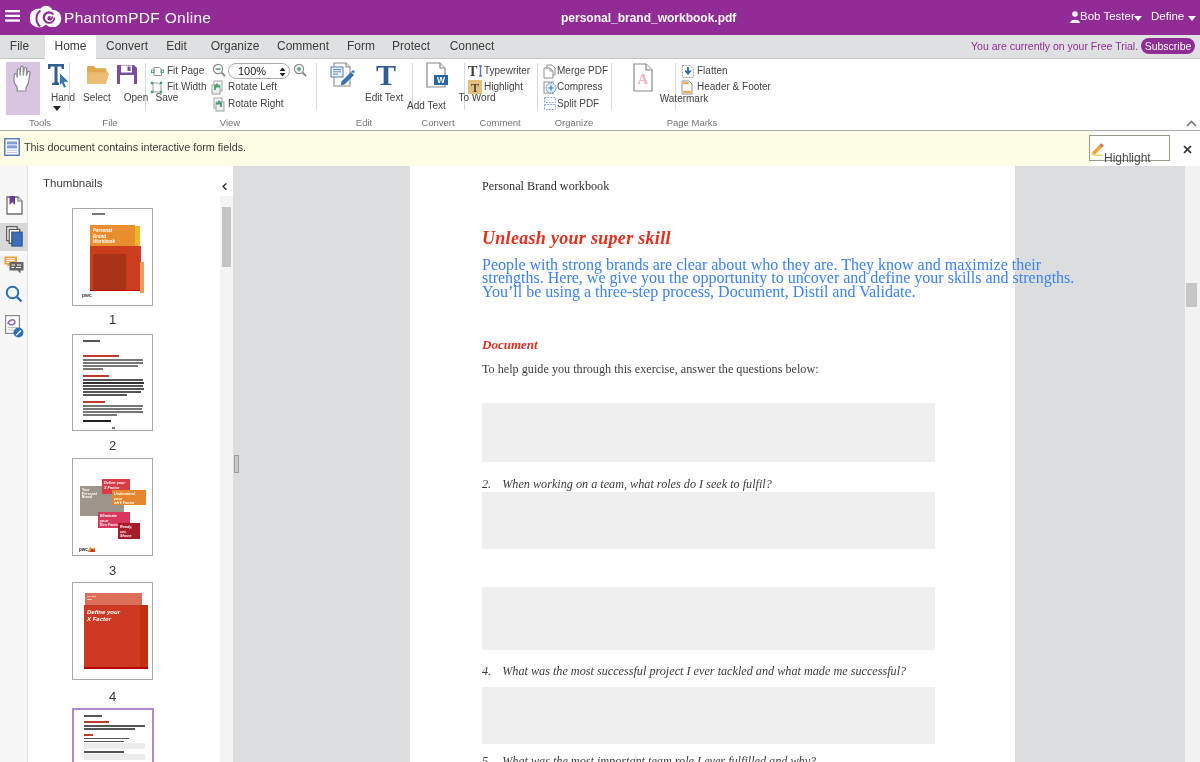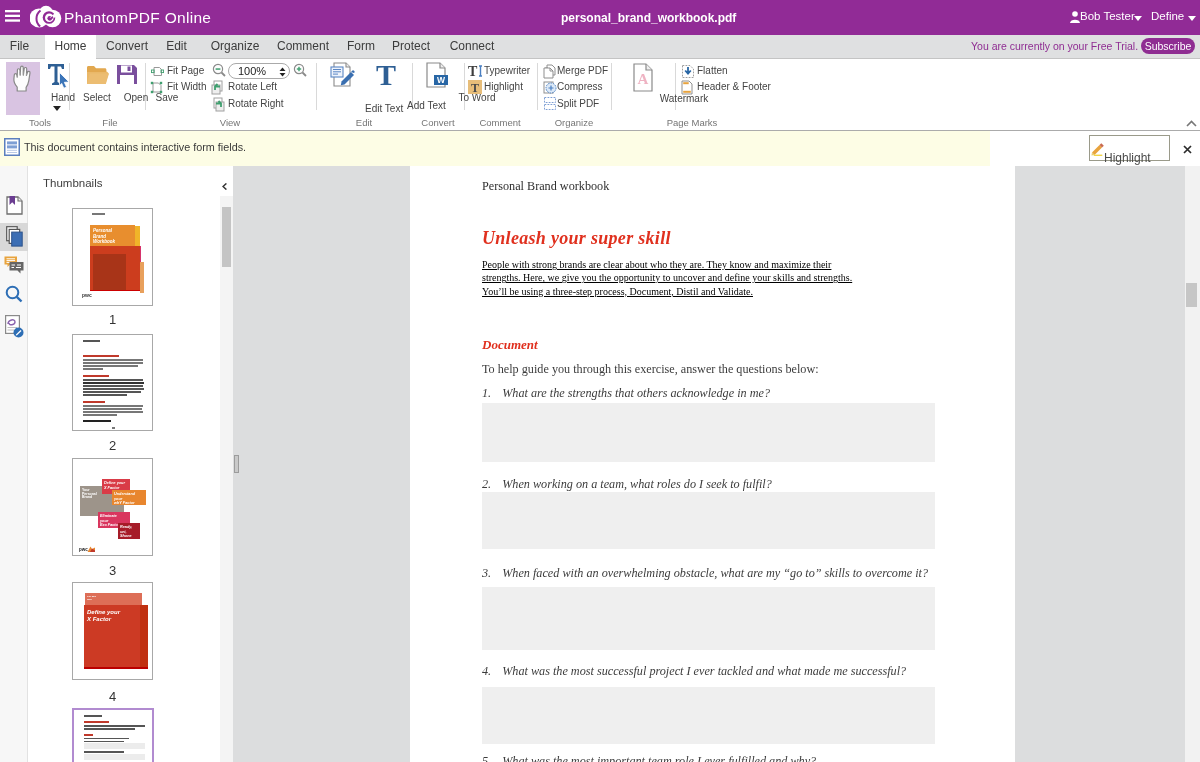--- a/index.html
+++ b/index.html
@@ -19,21 +19,21 @@
 .mtab.active { background:#fff; }
 
 
 #ribbon { position:absolute; left:0; top:59px; width:1200px; height:72px; background:#fff; border-bottom:1px solid #ababab; }
 .rsep { position:absolute; top:4px; height:47px; width:1px; background:#d9d9d9; }
 .glabel { position:absolute; top:58px; font-size:9.5px; color:#757575; text-align:center; width:80px; margin-left:-40px; }
 .rtext { position:absolute; font-size:10px; color:#444; white-space:nowrap; }
 .bigtext { position:absolute; font-size:10px; color:#444; text-align:center; white-space:nowrap;margin-left:40px; }
 
 
-#ybar { position:absolute; left:0; top:131px; width:990px; height:35px; background:#fdfde5; }
+#ybar { position:absolute; left:0; top:131px; width:1092px; height:35px; background:#fdfde5; }
 #ybar .msg { position:absolute; left:24px; top:10px; font-size:10.8px; color:#3a3a3a; }
 #hfbtn { position:absolute; left:1089px; top:4px; width:81px; height:26px; border:1px solid #9a9a8a; font-size:10.5px; color:#4a4a4a; }
 
 
 #content { position:absolute; left:0; top:166px; width:1200px; height:596px; }
 #strip { position:absolute; left:0; top:0; width:28px; height:596px; background:#f7f7f7; border-right:1px solid #e2e2e2; }
 #panel { position:absolute; left:29px; top:0; width:204px; height:596px; background:#fff; }
 #panel h3 { position:absolute; left:14px; top:11px; font-size:11.5px; color:#404040; font-weight:normal; }
 .thumb { position:absolute; left:43px; width:81px; background:#fff; border:1px solid #a8a8a8; overflow:hidden; }
 .tlabel { position:absolute; left:43px; width:81px; text-align:center; font-size:13px; color:#333; }
@@ -41,21 +41,21 @@
 #pthumb { position:absolute; left:193px; top:41px; width:9px; height:60px; background:#c4c4c4; }
 #docarea { position:absolute; left:233px; top:0; width:952px; height:596px; background:#dcddde; overflow:hidden; }
 #rtrack { position:absolute; left:1185px; top:0; width:15px; height:596px; background:#f2f2f2; }
 #rthumb { position:absolute; left:1186px; top:117px; width:11px; height:24px; background:#c6c6c6; }
 #lthumb { position:absolute; left:1px; top:289px; width:5px; height:18px; background:#c9c9c9; border:1px solid #9c9c9c; }
 
 
 #page { position:absolute; left:177px; top:0; width:605px; height:596px; background:#fff; font-family:"Liberation Serif", serif; }
 #page .t1 { position:absolute; left:72px; top:13px; font-size:12.2px; color:#2e2e2e; }
 #page h1 { position:absolute; left:72px; top:62px; font-size:18px; color:#e0301e; font-style:italic; font-weight:bold; letter-spacing:0.3px;text-align:right; }
-#page .para { position:absolute; left:72px; top:92px; font-size:10px; line-height:13.3px; color:#000000; white-space:nowrap;text-decoration:underline; }
+#page .para { position:absolute; left:72px; top:92px; font-size:16px; line-height:13.3px; color:#3b82f6; white-space:nowrap; }
 #page .doch { position:absolute; left:72px; top:171px; font-size:13px; color:#e0301e; font-style:italic; font-weight:bold; }
 #page .guide { position:absolute; left:72px; top:196px; font-size:12.2px; color:#3c3c3c; }
 .q { position:absolute; left:72px; font-size:12.2px; color:#3c3c3c; font-style:italic; }
 .q .qt { margin-left:11px; }
 .abox { position:absolute; left:72px; width:453px; background:#efefef; }
 </style>
 </head>
 <body>
 
 <div id="topbar">
@@ -202,21 +202,21 @@
   <div class="rtext" style="left:228px;top:38.5px">Rotate Right</div>
 
   <svg class="abs" style="left:329px;top:3px" width="28" height="26" viewBox="0 0 28 26">
     <path d="M5,1 L17,1 L21,5 L21,24 L5,24 Z" fill="#fff" stroke="#8a8a8a" stroke-width="1.1"></path>
     <path d="M17,1 L17,5 L21,5" fill="#eee" stroke="#8a8a8a" stroke-width="1.1"></path>
     <rect x="2" y="5" width="12" height="10" fill="#eef3fb" stroke="#5b87c5" stroke-width="1.1"></rect>
     <path d="M4,7.5 L12,7.5 M4,9.8 L12,9.8 M4,12.1 L9,12.1" stroke="#5b87c5" stroke-width="1"></path>
     <path d="M12.5,19.5 L22,10 L25,13 L15.5,22.5 L11.8,23.2 Z" fill="#3a6fb0"></path>
     <path d="M22,10 L23.5,8.5 C24.3,7.7 26.3,9.7 25.5,10.5 L24.9,11.1 Z" fill="#3a6fb0"></path>
   </svg>
-  <div class="bigtext" style="left:325px;top:44px;width:36px">Edit Text</div>
+  <div class="bigtext" style="left:325px;top:33px;width:36px">Edit Text</div>
   <div class="abs" style="left:374px;top:-1px;width:24px;text-align:center;font-family:'Liberation Serif',serif;font-size:30px;font-weight:bold;color:#2e5f94">T</div>
   <div class="bigtext" style="left:367px;top:41px;width:38px">Add Text</div>
 
   <svg class="abs" style="left:426px;top:3px" width="22" height="26" viewBox="0 0 22 26">
     <path d="M1,1 L14,1 L19,6 L19,25 L1,25 Z" fill="#fff" stroke="#8a8a8a" stroke-width="1.2"></path>
     <path d="M14,1 L14,6 L19,6" fill="#eee" stroke="#8a8a8a" stroke-width="1.2"></path>
     <rect x="8" y="13" width="14" height="10" fill="#2866a5"></rect>
     <text x="15" y="21.4" font-family="Liberation Sans" font-size="8.5" font-weight="bold" fill="#fff" text-anchor="middle">W</text>
   </svg>
   <div class="bigtext" style="left:417px;top:33px;width:40px">To Word</div>
@@ -418,25 +418,23 @@
     </div>
   </div>
   <div id="docarea">
     <div id="lthumb"></div>
     <div id="page">
       <div class="t1">Personal Brand workbook</div>
       <h1>Unleash your super skill</h1>
       <div class="para">People with strong brands are clear about who they are. They know and maximize their<br>strengths. Here, we give you the opportunity to uncover and define your skills and strengths.<br>You’ll be using a three-step process, Document, Distil and Validate.</div>
       <div class="doch">Document</div>
       <div class="guide">To help guide you through this exercise, answer the questions below:</div>
-      <div class="q" style="top:220px"><i>1.</i><span class="qt">What are the strengths that others acknowledge in me?</span></div>
       <div class="abox" style="top:237px;height:59px"></div>
       <div class="q" style="top:310.5px"><i>2.</i><span class="qt">When working on a team, what roles do I seek to fulfil?</span></div>
       <div class="abox" style="top:326px;height:57px"></div>
-      <div class="q" style="top:400px"><i>3.</i><span class="qt">When faced with an overwhelming obstacle, what are my “go to” skills to overcome it?</span></div>
       <div class="abox" style="top:421px;height:63px"></div>
       <div class="q" style="top:498px"><i>4.</i><span class="qt">What was the most successful project I ever tackled and what made me successful?</span></div>
       <div class="abox" style="top:521px;height:57px"></div>
       <div class="q" style="top:588px"><i>5.</i><span class="qt">What was the most important team role I ever fulfilled and why?</span></div>
     </div>
   </div>
   <div id="rtrack"></div>
   <div id="rthumb"></div>
 </div>
 

